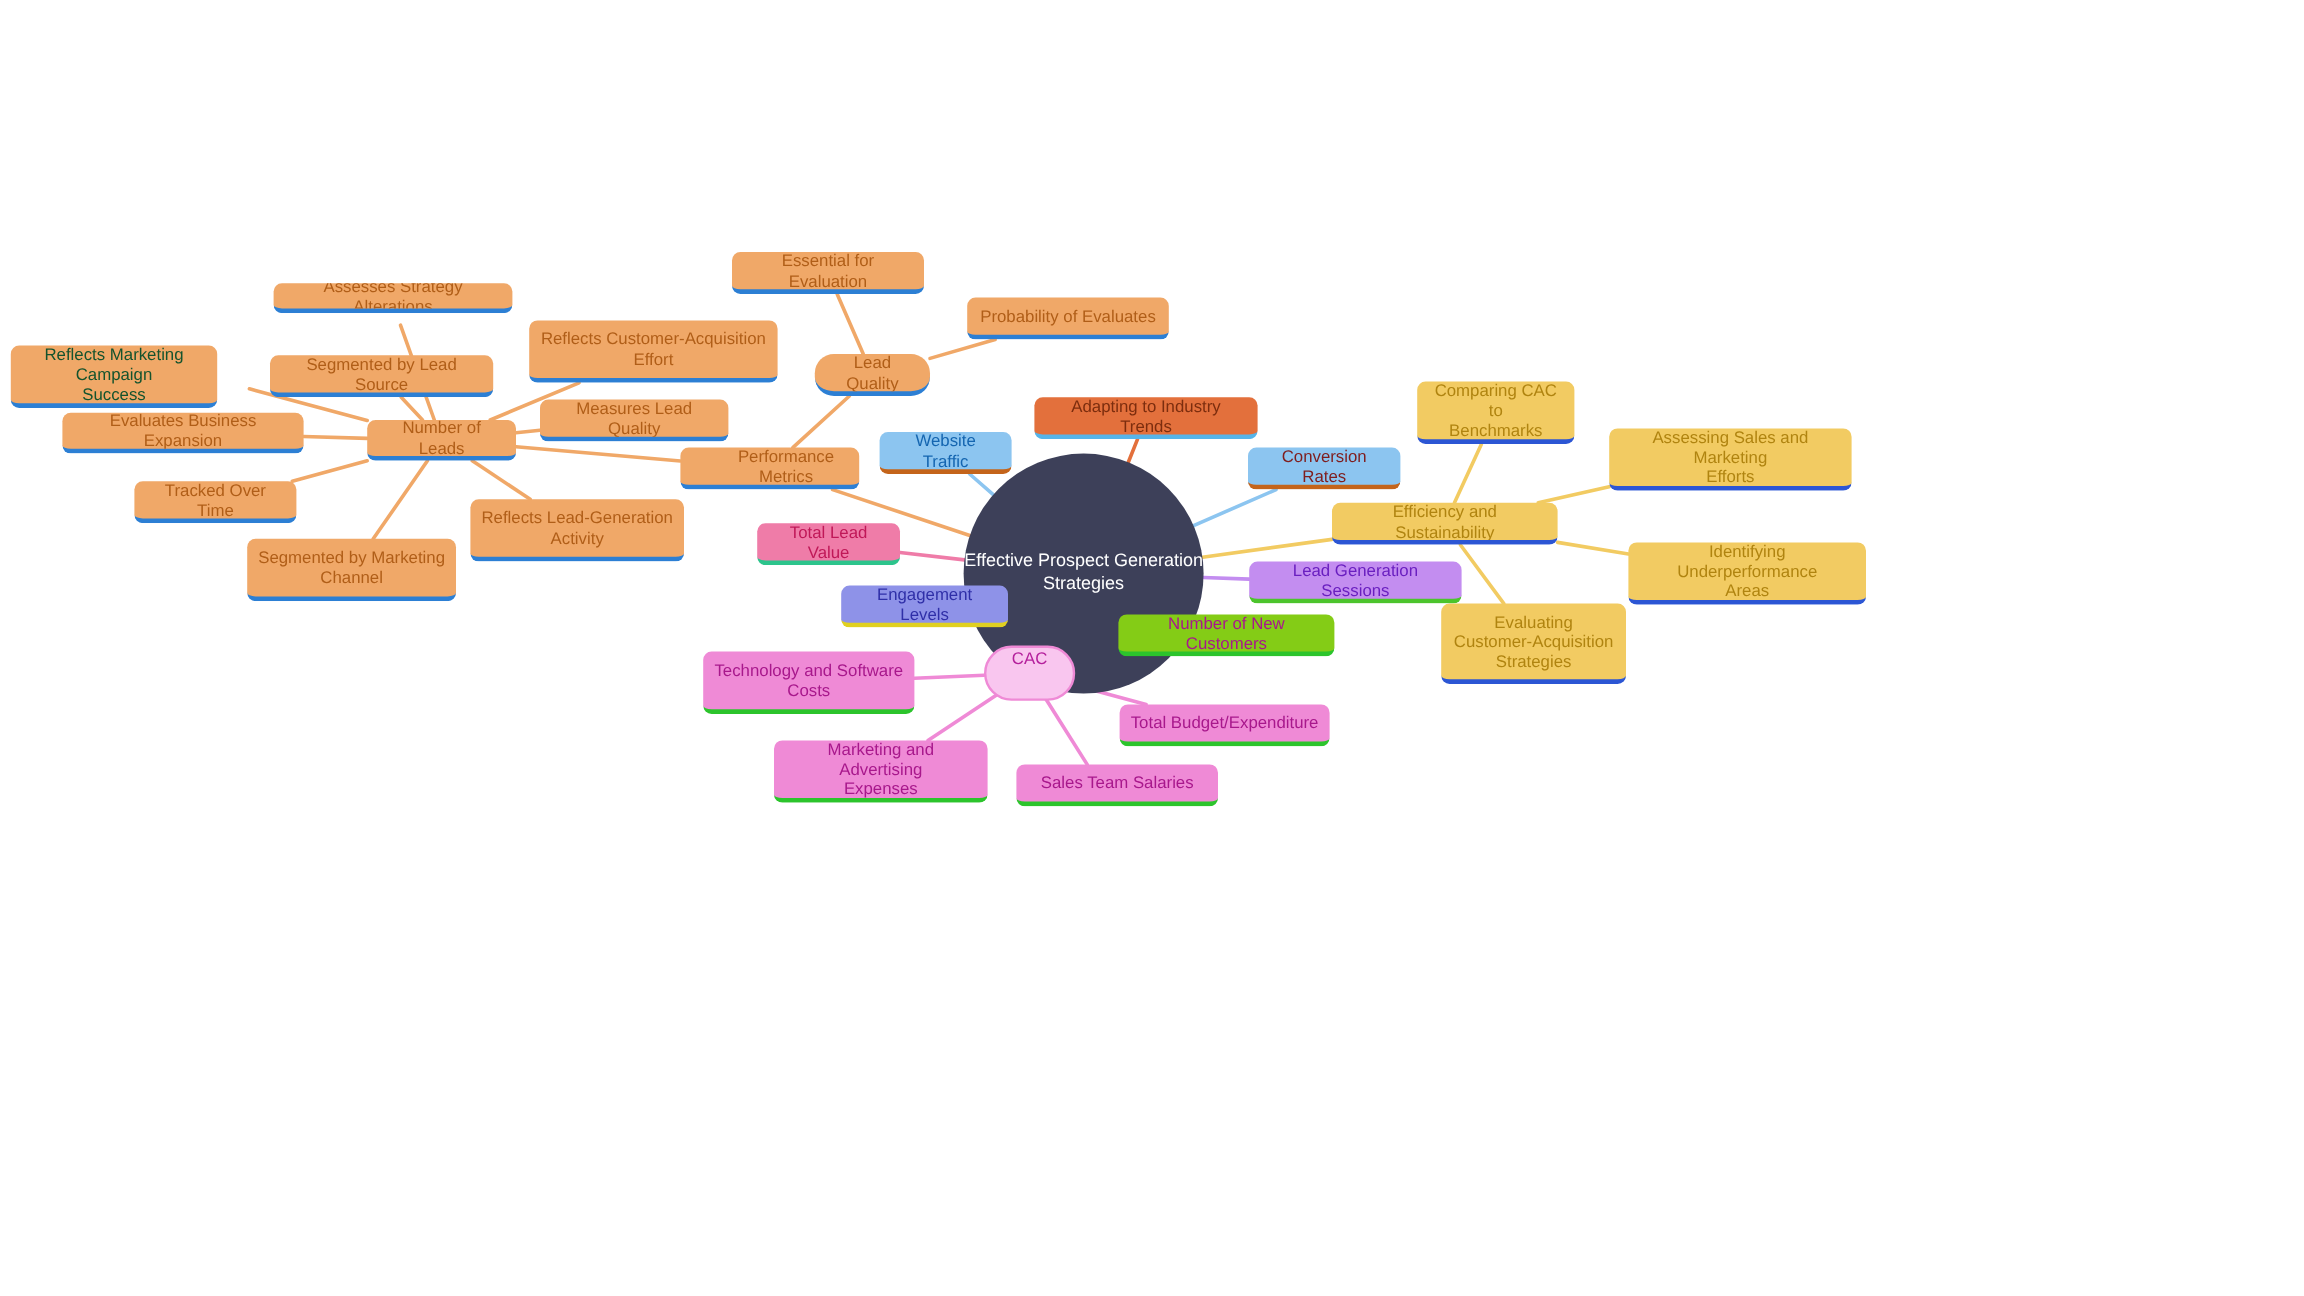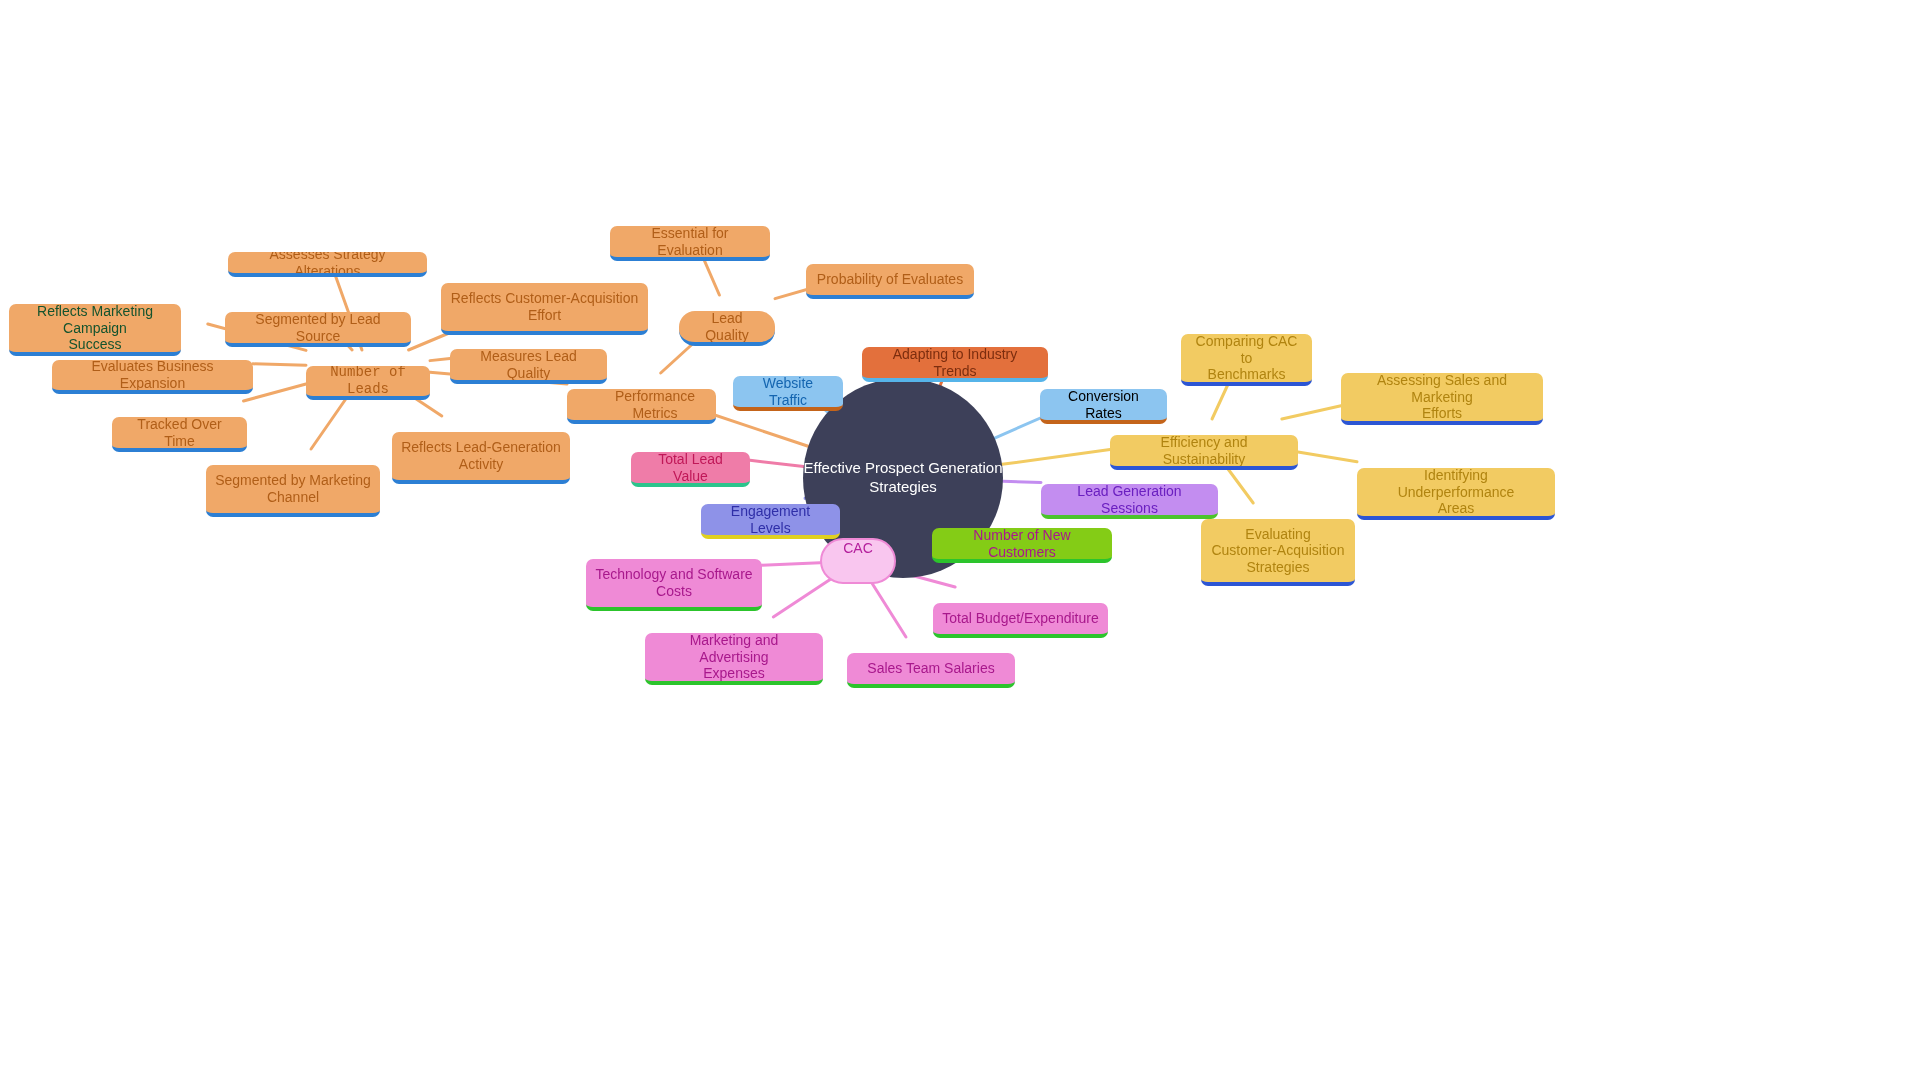--- a/index.html
+++ b/index.html
@@ -22,21 +22,20 @@
   .node {
     position:absolute;
     display:flex;
     align-items:center;
     text-align:center;
     border-radius:7px;
     line-height:1.18;
     padding:5px 9px;
     white-space:pre-line;
     overflow:hidden;
-    margin-top:16px;
   }
   .node .label { display:block; width:100%; }
   
   .root-node {
     position:absolute;
     display:flex;
     align-items:center;
     justify-content:center;
     text-align:center;
     border-radius:50%;
@@ -94,36 +93,36 @@
 <div class="root-node" style="left: 803px; top: 378px; width: 200px; height: 200px; background: rgb(61, 64, 89); color: rgb(255, 255, 255); font-size: 15px;"><span style="white-space: pre-line;">Effective Prospect Generation
 Strategies</span></div>
     <div class="pill-node" style="left: 820px; top: 538px; width: 76px; height: 46px; background: rgb(249, 198, 239); color: rgb(180, 31, 156); border: 2px solid rgb(239, 138, 214); font-size: 14px;">
       <span>CAC</span>
     </div>
     <div class="node" style="left: 9px; top: 288px; width: 172px; height: 52px; background: rgb(240, 168, 104); color: #14532d; font-size: 14px; border-bottom: 4px solid rgb(44, 127, 212);"><span class="label">Reflects Marketing Campaign
 Success</span></div>
     <div class="node" style="left: 228px; top: 236px; width: 199px; height: 25px; background: rgb(240, 168, 104); color: rgb(176, 94, 24); font-size: 14px; border-bottom: 4px solid rgb(44, 127, 212);"><span class="label">Assesses Strategy Alterations</span></div>
     <div class="node" style="left: 225px; top: 296px; width: 186px; height: 35px; background: rgb(240, 168, 104); color: rgb(176, 94, 24); font-size: 14px; border-bottom: 4px solid rgb(44, 127, 212);"><span class="label">Segmented by Lead Source</span></div>
     <div class="node" style="left: 52px; top: 344px; width: 201px; height: 34px; background: rgb(240, 168, 104); color: rgb(176, 94, 24); font-size: 14px; border-bottom: 4px solid rgb(44, 127, 212);"><span class="label">Evaluates Business Expansion</span></div>
-    <div class="node" style="left: 306px; top: 350px; width: 124px; height: 34px; background: rgb(240, 168, 104); color: rgb(176, 94, 24); font-size: 14px; border-bottom: 4px solid rgb(44, 127, 212); font-family: Liberation Mono, monospace;"><span class="label">Number of Leads</span></div>
+    <div class="node" style="left: 306px; top: 350px; width: 124px; height: 34px; background: rgb(240, 168, 104); color: rgb(176, 94, 24); font-size: 14px; border-bottom: 4px solid rgb(44, 127, 212);"><span class="label">Number of Leads</span></div>
     <div class="node" style="left: 112px; top: 401px; width: 135px; height: 35px; background: rgb(240, 168, 104); color: rgb(176, 94, 24); font-size: 14px; border-bottom: 4px solid rgb(44, 127, 212);"><span class="label">Tracked Over Time</span></div>
     <div class="node" style="left: 206px; top: 449px; width: 174px; height: 52px; background: rgb(240, 168, 104); color: rgb(176, 94, 24); font-size: 14px; border-bottom: 4px solid rgb(44, 127, 212);"><span class="label">Segmented by Marketing
 Channel</span></div>
     <div class="node" style="left: 392px; top: 416px; width: 178px; height: 52px; background: rgb(240, 168, 104); color: rgb(176, 94, 24); font-size: 14px; border-bottom: 4px solid rgb(44, 127, 212);"><span class="label">Reflects Lead-Generation
 Activity</span></div>
     <div class="node" style="left: 441px; top: 267px; width: 207px; height: 52px; background: rgb(240, 168, 104); color: rgb(176, 94, 24); font-size: 14px; border-bottom: 4px solid rgb(44, 127, 212);"><span class="label">Reflects Customer-Acquisition
 Effort</span></div>
     <div class="node" style="left: 450px; top: 333px; width: 157px; height: 35px; background: rgb(240, 168, 104); color: rgb(176, 94, 24); font-size: 14px; border-bottom: 4px solid rgb(44, 127, 212);"><span class="label">Measures Lead Quality</span></div>
     <div class="node" style="left: 610px; top: 210px; width: 160px; height: 35px; background: rgb(240, 168, 104); color: rgb(176, 94, 24); font-size: 14px; border-bottom: 4px solid rgb(44, 127, 212);"><span class="label">Essential for Evaluation</span></div>
     <div class="node" style="left: 679px; top: 295px; width: 96px; height: 35px; background: rgb(240, 168, 104); color: rgb(176, 94, 24); font-size: 14px; border-bottom: 4px solid rgb(44, 127, 212); border-radius: 16px;"><span class="label">Lead Quality</span></div>
     <div class="node" style="left: 806px; top: 248px; width: 168px; height: 35px; background: rgb(240, 168, 104); color: rgb(176, 94, 24); font-size: 14px; border-bottom: 4px solid rgb(44, 127, 212);"><span class="label">Probability of Evaluates</span></div>
     <div class="node" style="left: 567px; top: 373px; width: 149px; height: 35px; background: rgb(240, 168, 104); color: rgb(176, 94, 24); font-size: 14px; border-bottom: 4px solid rgb(44, 127, 212); padding-left: 36px;"><span class="label">Performance Metrics</span></div>
     <div class="node" style="left: 733px; top: 360px; width: 110px; height: 35px; background: rgb(140, 197, 240); color: rgb(20, 101, 176); font-size: 14px; border-bottom: 4px solid rgb(196, 100, 26);"><span class="label">Website Traffic</span></div>
     <div class="node" style="left: 862px; top: 331px; width: 186px; height: 35px; background: rgb(227, 112, 60); color: rgb(124, 45, 14); font-size: 14px; border-bottom: 4px solid rgb(86, 180, 233);"><span class="label">Adapting to Industry Trends</span></div>
-    <div class="node" style="left: 1040px; top: 373px; width: 127px; height: 35px; background: rgb(140, 197, 240); color: #000000; font-size: 14px; border-bottom: 4px solid rgb(196, 100, 26);"><span class="label">Conversion Rates</span></div>
+    <div class="node" style="left: 1040px; top: 373px; width: 127px; height: 35px; background: rgb(140, 197, 240); color: #7f1d1d; font-size: 14px; border-bottom: 4px solid rgb(196, 100, 26);"><span class="label">Conversion Rates</span></div>
     <div class="node" style="left: 1181px; top: 318px; width: 131px; height: 52px; background: rgb(242, 203, 98); color: rgb(176, 132, 16); font-size: 14px; border-bottom: 4px solid rgb(44, 86, 212);"><span class="label">Comparing CAC to
 Benchmarks</span></div>
     <div class="node" style="left: 1341px; top: 357px; width: 202px; height: 52px; background: rgb(242, 203, 98); color: rgb(176, 132, 16); font-size: 14px; border-bottom: 4px solid rgb(44, 86, 212);"><span class="label">Assessing Sales and Marketing
 Efforts</span></div>
     <div class="node" style="left: 1110px; top: 419px; width: 188px; height: 35px; background: rgb(242, 203, 98); color: rgb(176, 132, 16); font-size: 14px; border-bottom: 4px solid rgb(44, 86, 212);"><span class="label">Efficiency and Sustainability</span></div>
     <div class="node" style="left: 1357px; top: 452px; width: 198px; height: 52px; background: rgb(242, 203, 98); color: rgb(176, 132, 16); font-size: 14px; border-bottom: 4px solid rgb(44, 86, 212);"><span class="label">Identifying Underperformance
 Areas</span></div>
     <div class="node" style="left: 1201px; top: 503px; width: 154px; height: 67px; background: rgb(242, 203, 98); color: rgb(176, 132, 16); font-size: 14px; border-bottom: 4px solid rgb(44, 86, 212);"><span class="label">Evaluating
 Customer-Acquisition
 Strategies</span></div>

